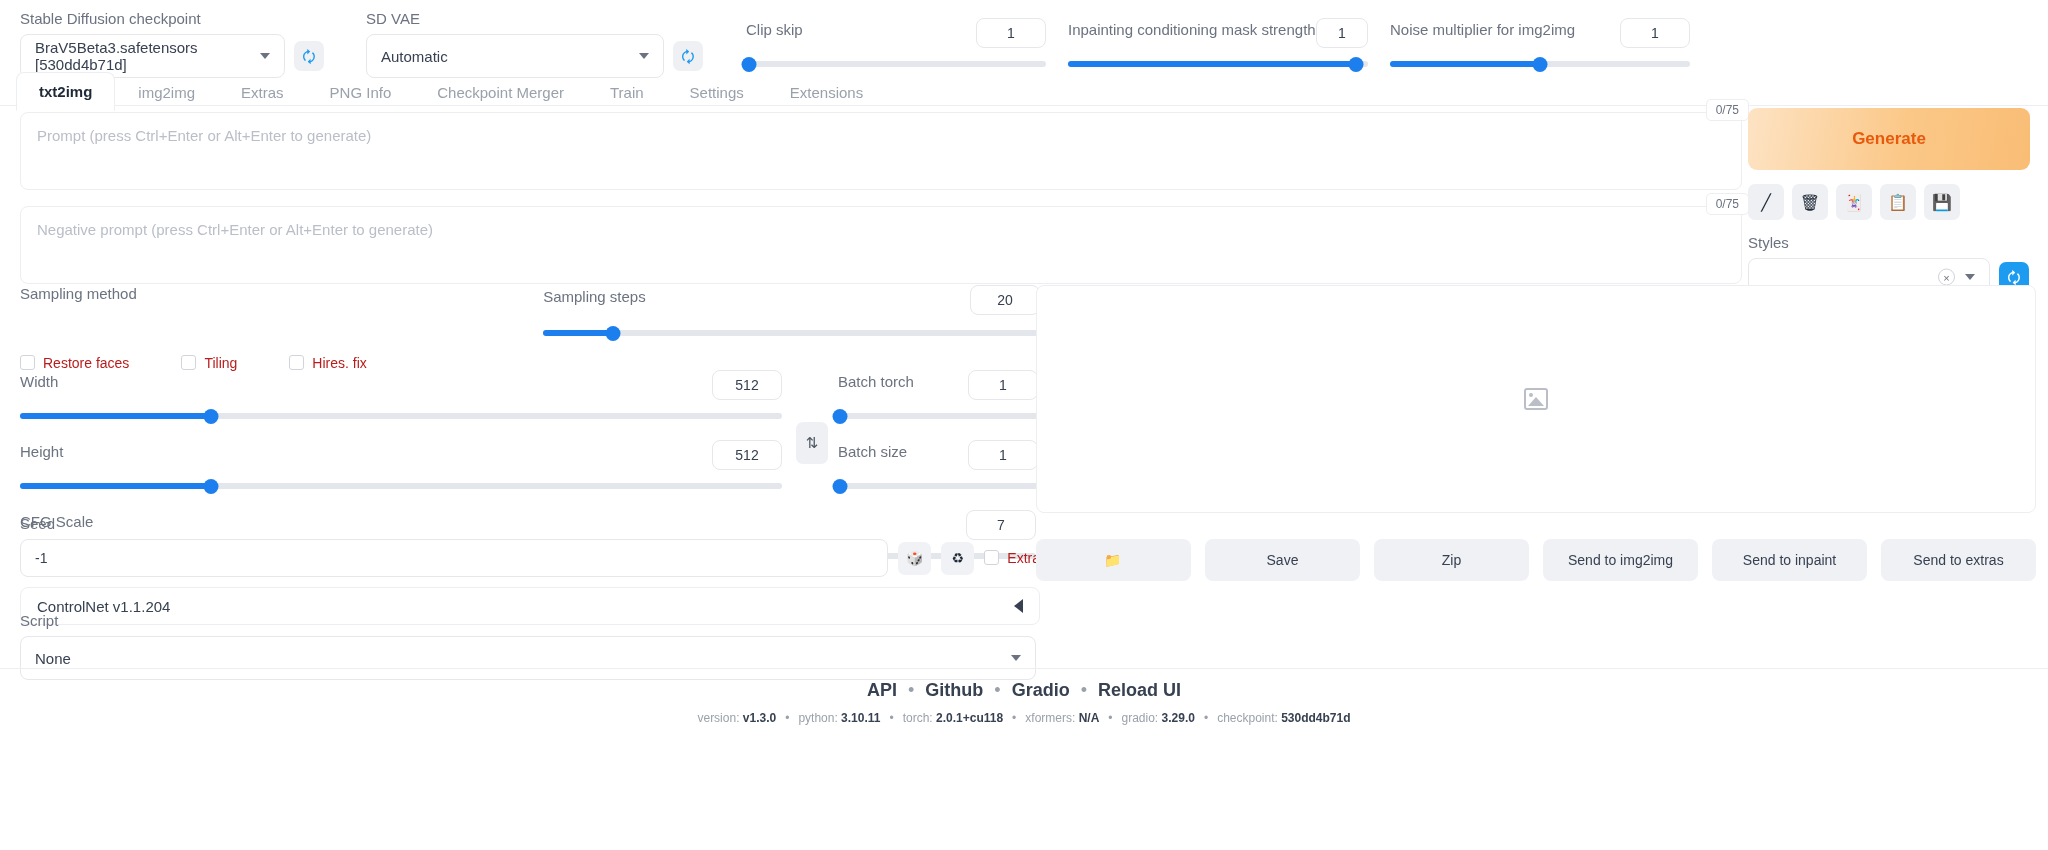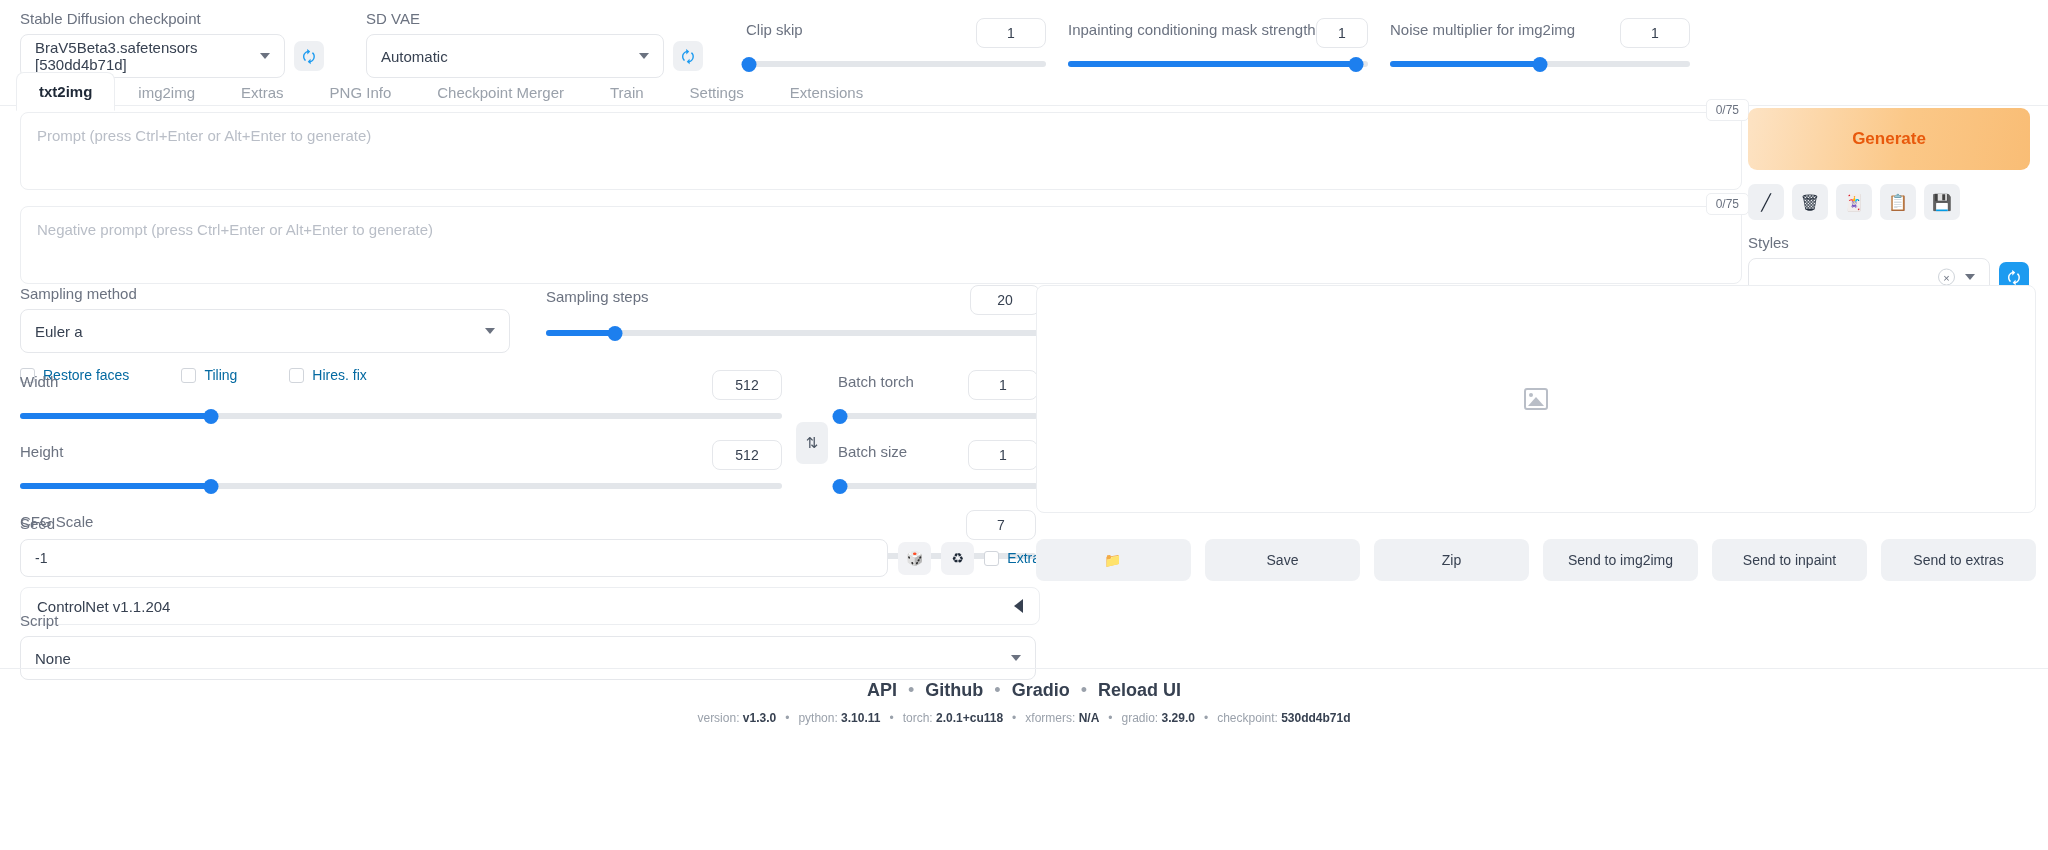--- a/index.html
+++ b/index.html
@@ -85,21 +85,21 @@
   }
   .icon-row { display:flex; gap:8px; margin-top:14px; }
   .icon-btn {
     width:36px;height:36px;border-radius:7px;background:#eef0f3;
     display:flex;align-items:center;justify-content:center;font-size:16px;cursor:pointer;
   }
 
   
   .params { position:absolute; left:20px; top:285px; width:1020px; }
   .checks { display:flex; align-items:center; gap:0; margin-top:14px; }
-  .chk { display:flex; align-items:flex-end; gap:8px; margin-right:52px; font-size:14px; color:#0369a1; }
+  .chk { display:flex; align-items:flex-start; gap:8px; margin-right:52px; font-size:14px; color:#b91c1c; }
   .chk .box { width:15px;height:15px;border:1px solid #d1d5db;border-radius:3px;background:#fff; }
 
   .wh-wrap { position:absolute; left:20px; top:370px; width:1020px; display:flex; gap:0; }
   .wh-left { width:762px; }
   .swap-btn {
     width:32px;height:42px;border-radius:7px;background:#eef0f3;
     display:flex;align-items:center;justify-content:center;cursor:pointer;
     margin: 52px 10px 0 14px; font-size:15px; color:#4b5563;
   }
   .wh-right { width:200px; }
@@ -272,24 +272,20 @@
           <span class="refresh-glyph" style="color:#fff;">🗘</span>
         </div>
       </div>
     </div>
   </div>
 
   <div class="params">
     <div style="display:flex;gap:16px;">
       <div style="width:500px;">
         <span class="lbl">Sampling method</span>
-        <div class="field" style="width:490px;">
-          <span style="font-size:15px;">Euler a</span>
-          <span class="caret"></span>
-        </div>
       </div>
       <div style="width:510px;margin-left:20px;">
         <div class="sliderline">
           <span class="lbl">Sampling steps</span>
           <div class="numbox">20</div>
         </div>
         <div class="slider" style="margin-top:10px;">
           <div class="track"></div>
           <div class="fill" id="f-steps" style="width: 14%;"></div>
           <div class="knob" id="k-steps" style="left: 14%;"></div>

